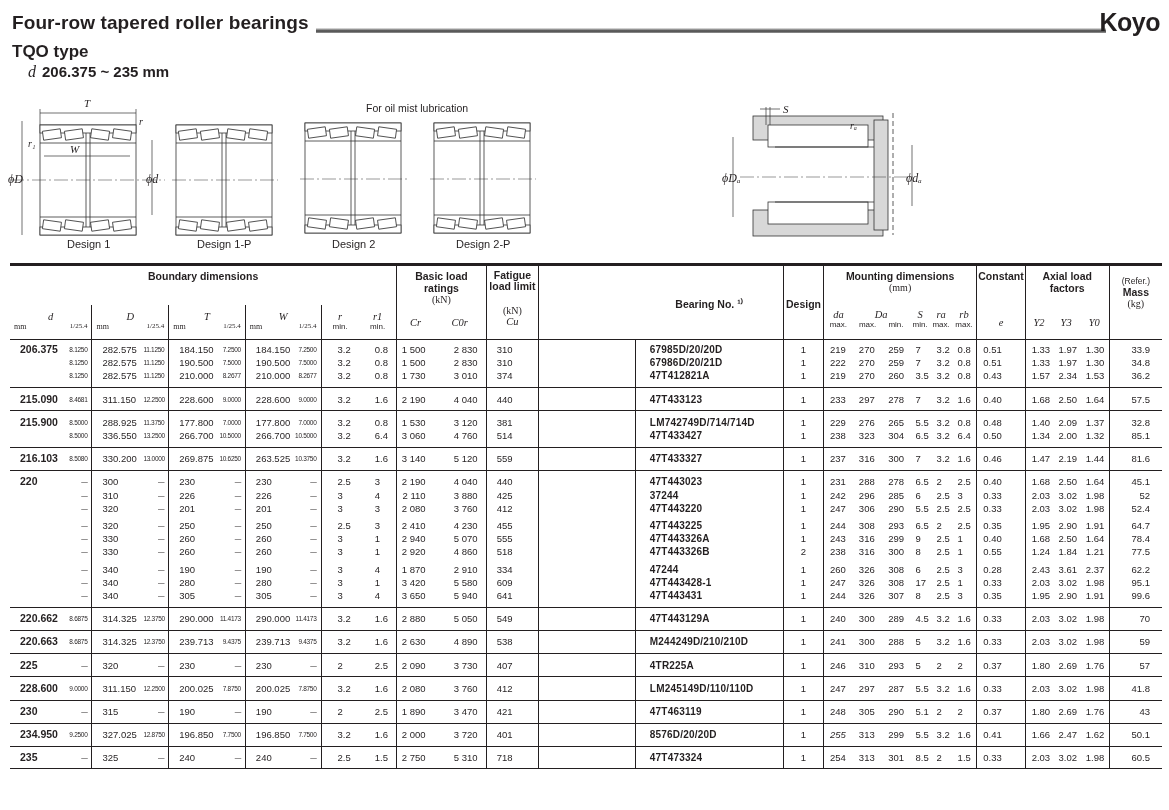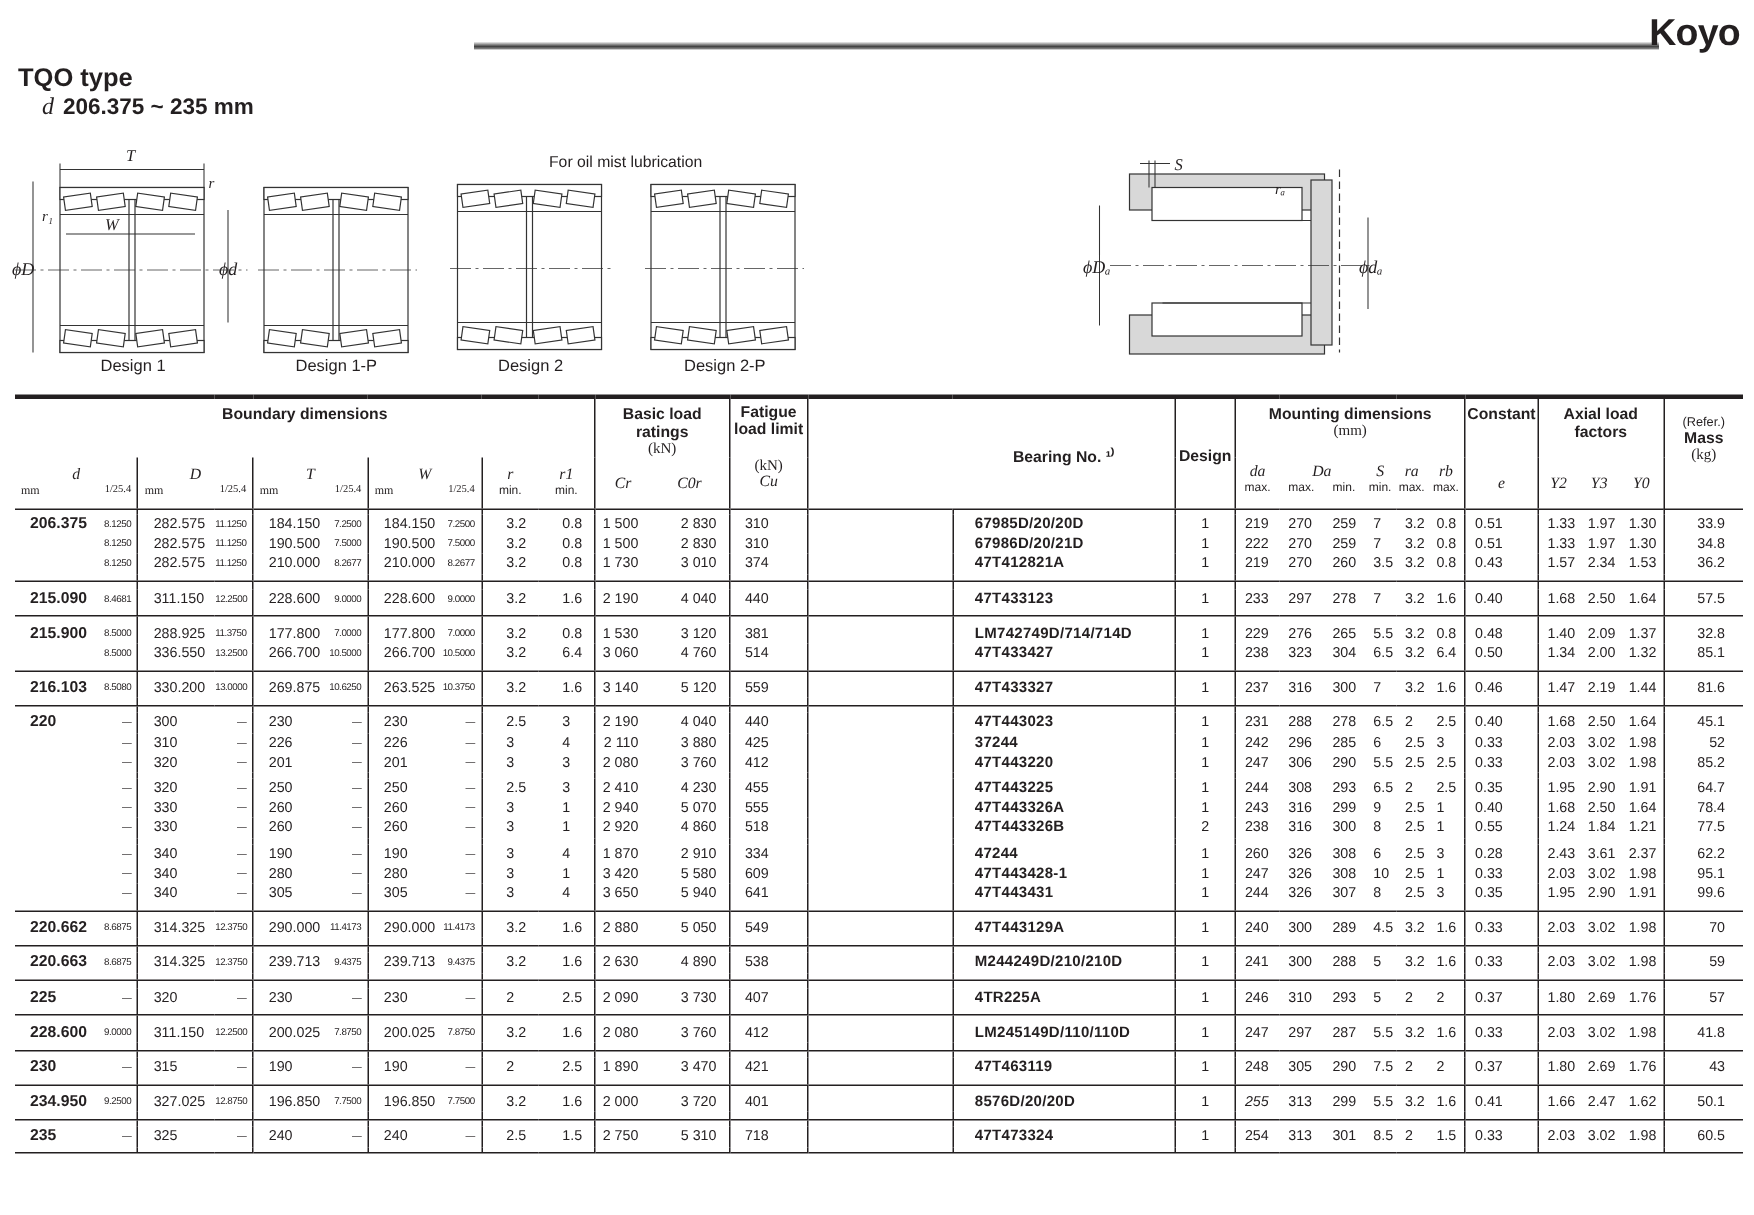--- a/index.html
+++ b/index.html
@@ -41,20 +41,21 @@
   .c-cr { text-align: right; padding-right: 8px; }
   .c-bear { font-weight: bold; font-size: 10px; padding-left: 14px; letter-spacing: 0.2px; }
   .c-des { text-align: center; }
   .c-m { text-align: left; padding-left: 6px; }
   .c-mass { text-align: right; padding-right: 12px; }
 </style>
 </head>
 <body>
 
 <div class="title-row">
+  <div class="page-title">Four-row tapered roller bearings</div>
   <div class="title-rule"></div>
   <div class="brand">Koyo</div>
 </div>
 <div class="subtitle">TQO type</div>
 <div class="range">
   <span class="ital">d</span><span>206.375 ~ 235 mm</span>
 </div>
 
 <div class="diagrams">
   <div class="oil-note">For oil mist lubrication</div>
@@ -836,21 +837,21 @@
           <td class="c-m" style="border-left: 1px solid rgb(35, 31, 32);">247</td>
           <td class="c-m">306</td>
           <td class="c-m">290</td>
           <td class="c-m">5.5</td>
           <td class="c-m">2.5</td>
           <td class="c-m">2.5</td>
           <td class="c-m" style="border-left: 1px solid rgb(35, 31, 32);">0.33</td>
           <td class="c-m" style="border-left: 1px solid rgb(35, 31, 32);">2.03</td>
           <td class="c-m">3.02</td>
           <td class="c-m">1.98</td>
-          <td class="c-mass" style="border-left: 1px solid rgb(35, 31, 32);">85.2</td>
+          <td class="c-mass" style="border-left: 1px solid rgb(35, 31, 32);">52.4</td>
         </tr>
         <tr>
           <td style="height: 4px; line-height: 4px;"></td>
           <td style="height: 4px; line-height: 4px;"></td>
           <td style="height: 4px; line-height: 4px; border-left: 1px solid rgb(35, 31, 32);"></td>
           <td style="height: 4px; line-height: 4px;"></td>
           <td style="height: 4px; line-height: 4px; border-left: 1px solid rgb(35, 31, 32);"></td>
           <td style="height: 4px; line-height: 4px;"></td>
           <td style="height: 4px; line-height: 4px; border-left: 1px solid rgb(35, 31, 32);"></td>
           <td style="height: 4px; line-height: 4px;"></td>
@@ -1032,21 +1033,21 @@
           <td class="c-r">1</td>
           <td class="c-cr" style="border-left: 1px solid rgb(35, 31, 32);">3 420</td>
           <td class="c-cr">5 580</td>
           <td class="c-num" style="border-left: 1px solid rgb(35, 31, 32);">609</td>
           <td style="border-left: 1px solid rgb(35, 31, 32);"></td>
           <td class="c-bear" style="border-left: 1px solid rgb(35, 31, 32);">47T443428-1</td>
           <td class="c-des" style="border-left: 1px solid rgb(35, 31, 32);">1</td>
           <td class="c-m" style="border-left: 1px solid rgb(35, 31, 32);">247</td>
           <td class="c-m">326</td>
           <td class="c-m">308</td>
-          <td class="c-m">10</td>
+          <td class="c-m">17</td>
           <td class="c-m">2.5</td>
           <td class="c-m">1</td>
           <td class="c-m" style="border-left: 1px solid rgb(35, 31, 32);">0.33</td>
           <td class="c-m" style="border-left: 1px solid rgb(35, 31, 32);">2.03</td>
           <td class="c-m">3.02</td>
           <td class="c-m">1.98</td>
           <td class="c-mass" style="border-left: 1px solid rgb(35, 31, 32);">95.1</td>
         </tr>
         <tr>
           <td class="c-d"></td>
@@ -1506,21 +1507,21 @@
           <td class="c-r">2.5</td>
           <td class="c-cr" style="border-left: 1px solid rgb(35, 31, 32);">1 890</td>
           <td class="c-cr">3 470</td>
           <td class="c-num" style="border-left: 1px solid rgb(35, 31, 32);">421</td>
           <td style="border-left: 1px solid rgb(35, 31, 32);"></td>
           <td class="c-bear" style="border-left: 1px solid rgb(35, 31, 32);">47T463119</td>
           <td class="c-des" style="border-left: 1px solid rgb(35, 31, 32);">1</td>
           <td class="c-m" style="border-left: 1px solid rgb(35, 31, 32);">248</td>
           <td class="c-m">305</td>
           <td class="c-m">290</td>
-          <td class="c-m">7.5</td>
+          <td class="c-m">5.1</td>
           <td class="c-m">2</td>
           <td class="c-m">2</td>
           <td class="c-m" style="border-left: 1px solid rgb(35, 31, 32);">0.37</td>
           <td class="c-m" style="border-left: 1px solid rgb(35, 31, 32);">1.80</td>
           <td class="c-m">2.69</td>
           <td class="c-m">1.76</td>
           <td class="c-mass" style="border-left: 1px solid rgb(35, 31, 32); margin-left: 32px;">43</td>
         </tr>
         <tr>
           <td style="height: 5px; line-height: 5px;"></td>

